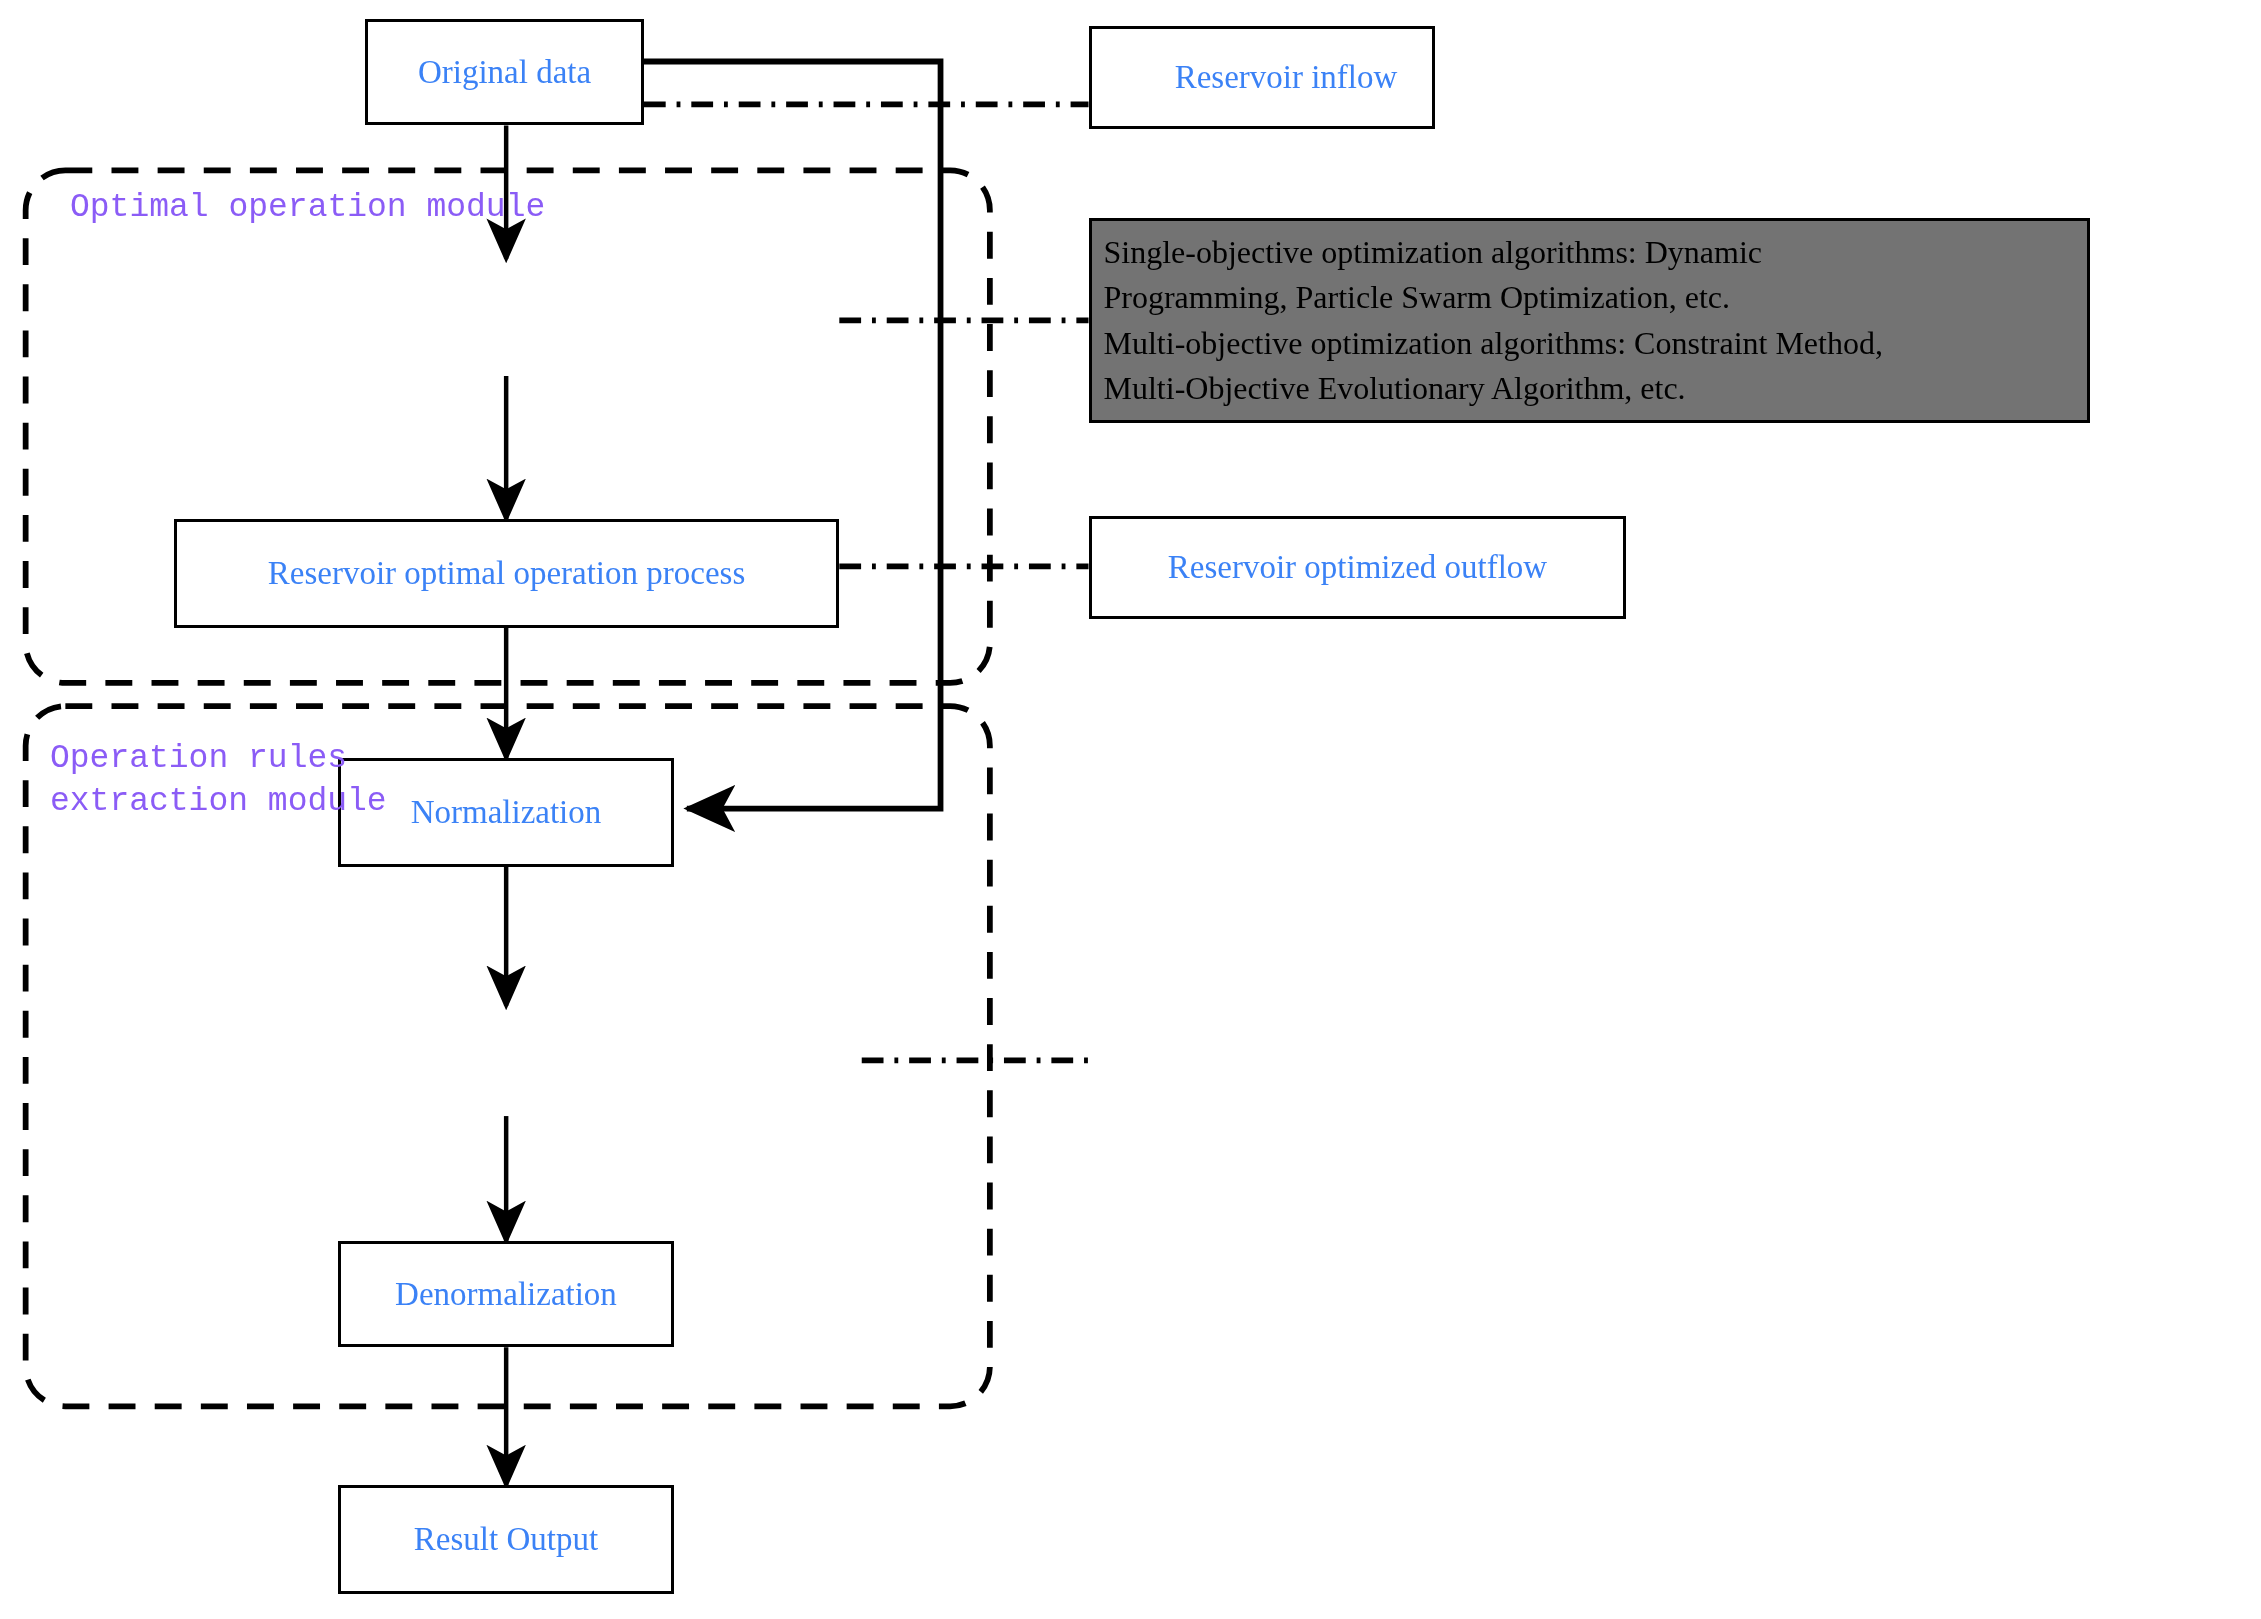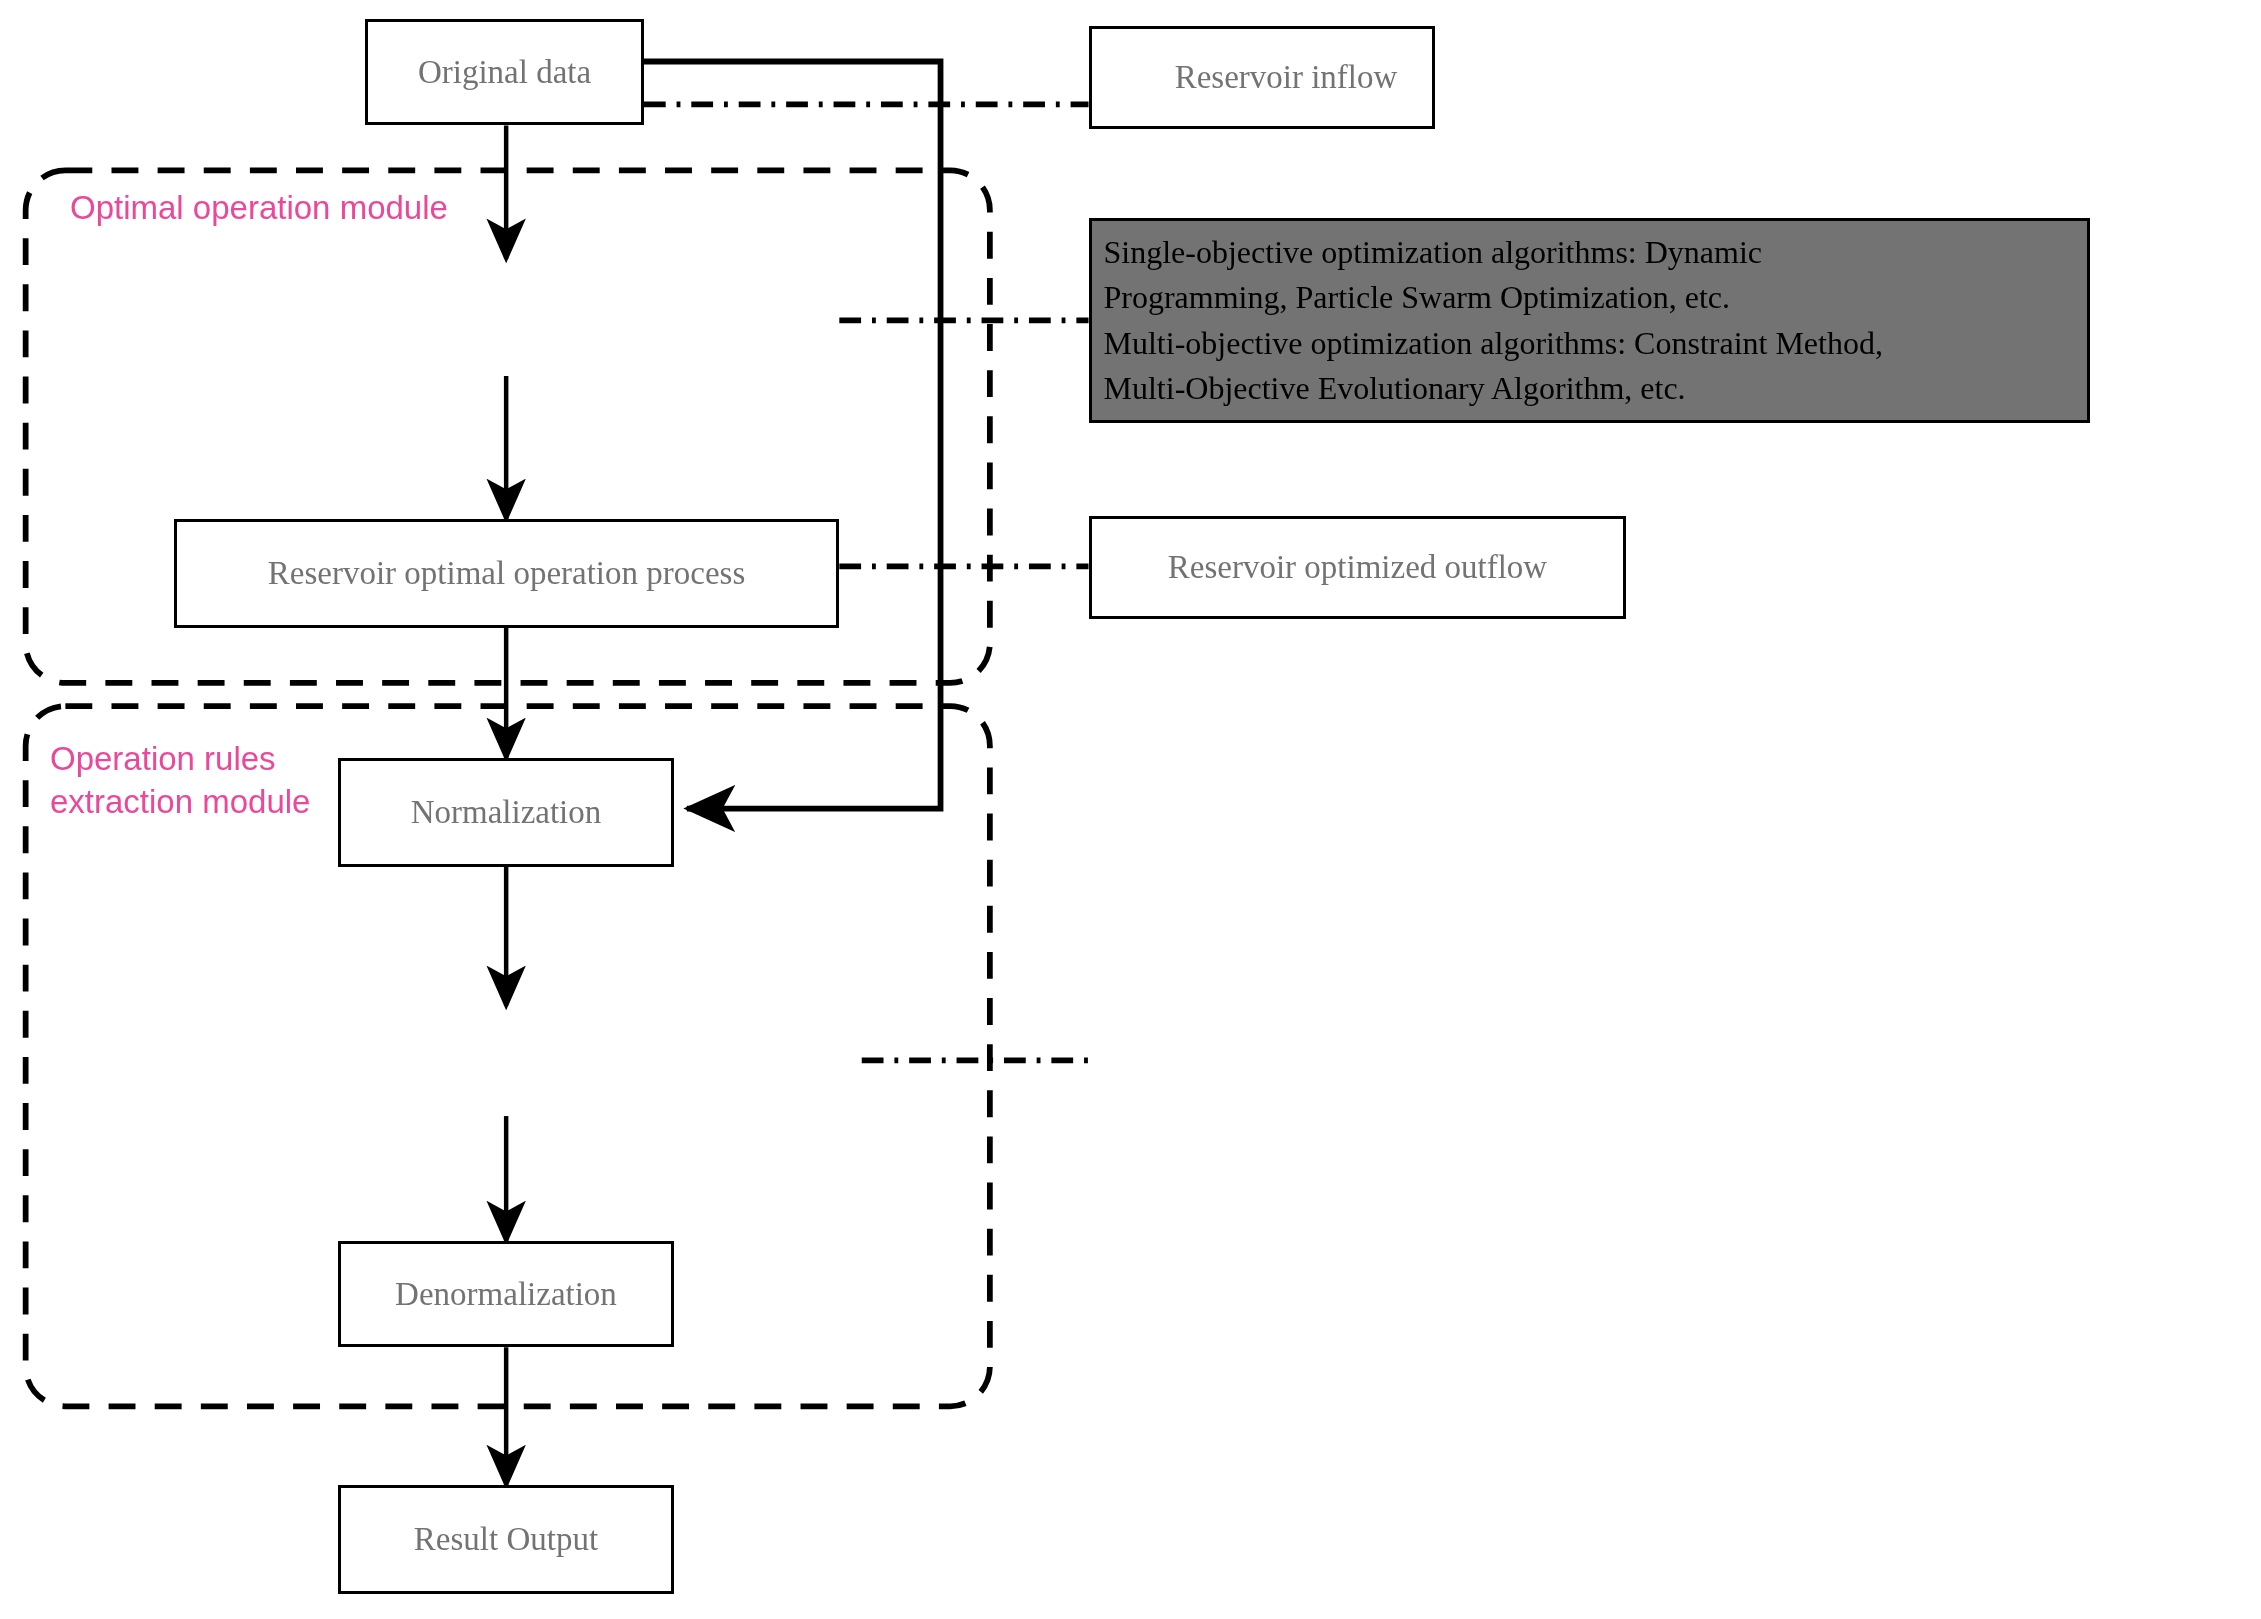--- a/index.html
+++ b/index.html
@@ -24,21 +24,21 @@
   }
   .box {
     position: absolute;
     box-sizing: border-box;
     border: 3.8px solid #000000;
     background: #ffffff;
     display: flex;
     align-items: center;
     justify-content: center;
     text-align: center;
-    color: #737373;
+    color: #3b82f6;
     font-family: "Liberation Serif", "DejaVu Serif", serif;
     line-height: 1.28;
   }
   .box .lbl {
     display: block;
     width: 100%;
     white-space: pre-line;
   }
   .note {
     position: absolute;
@@ -52,22 +52,22 @@
     display: flex;
     align-items: center;
   }
   .note .lbl {
     display: block;
     width: 100%;
     white-space: pre-line;
   }
   .modlabel {
     position: absolute;
-    color: #ec4899;
-    font-family: Liberation Sans, sans-serif;
+    color: #8b5cf6;
+    font-family: Liberation Mono, monospace;
     line-height: 1.30;
     white-space: pre-line;
     background: transparent;
     z-index: 5;
   }
   .fs-50 { font-size: 32px; }
   .fs-52 { font-size: 33px; }
 </style>
 </head>
 <body>

